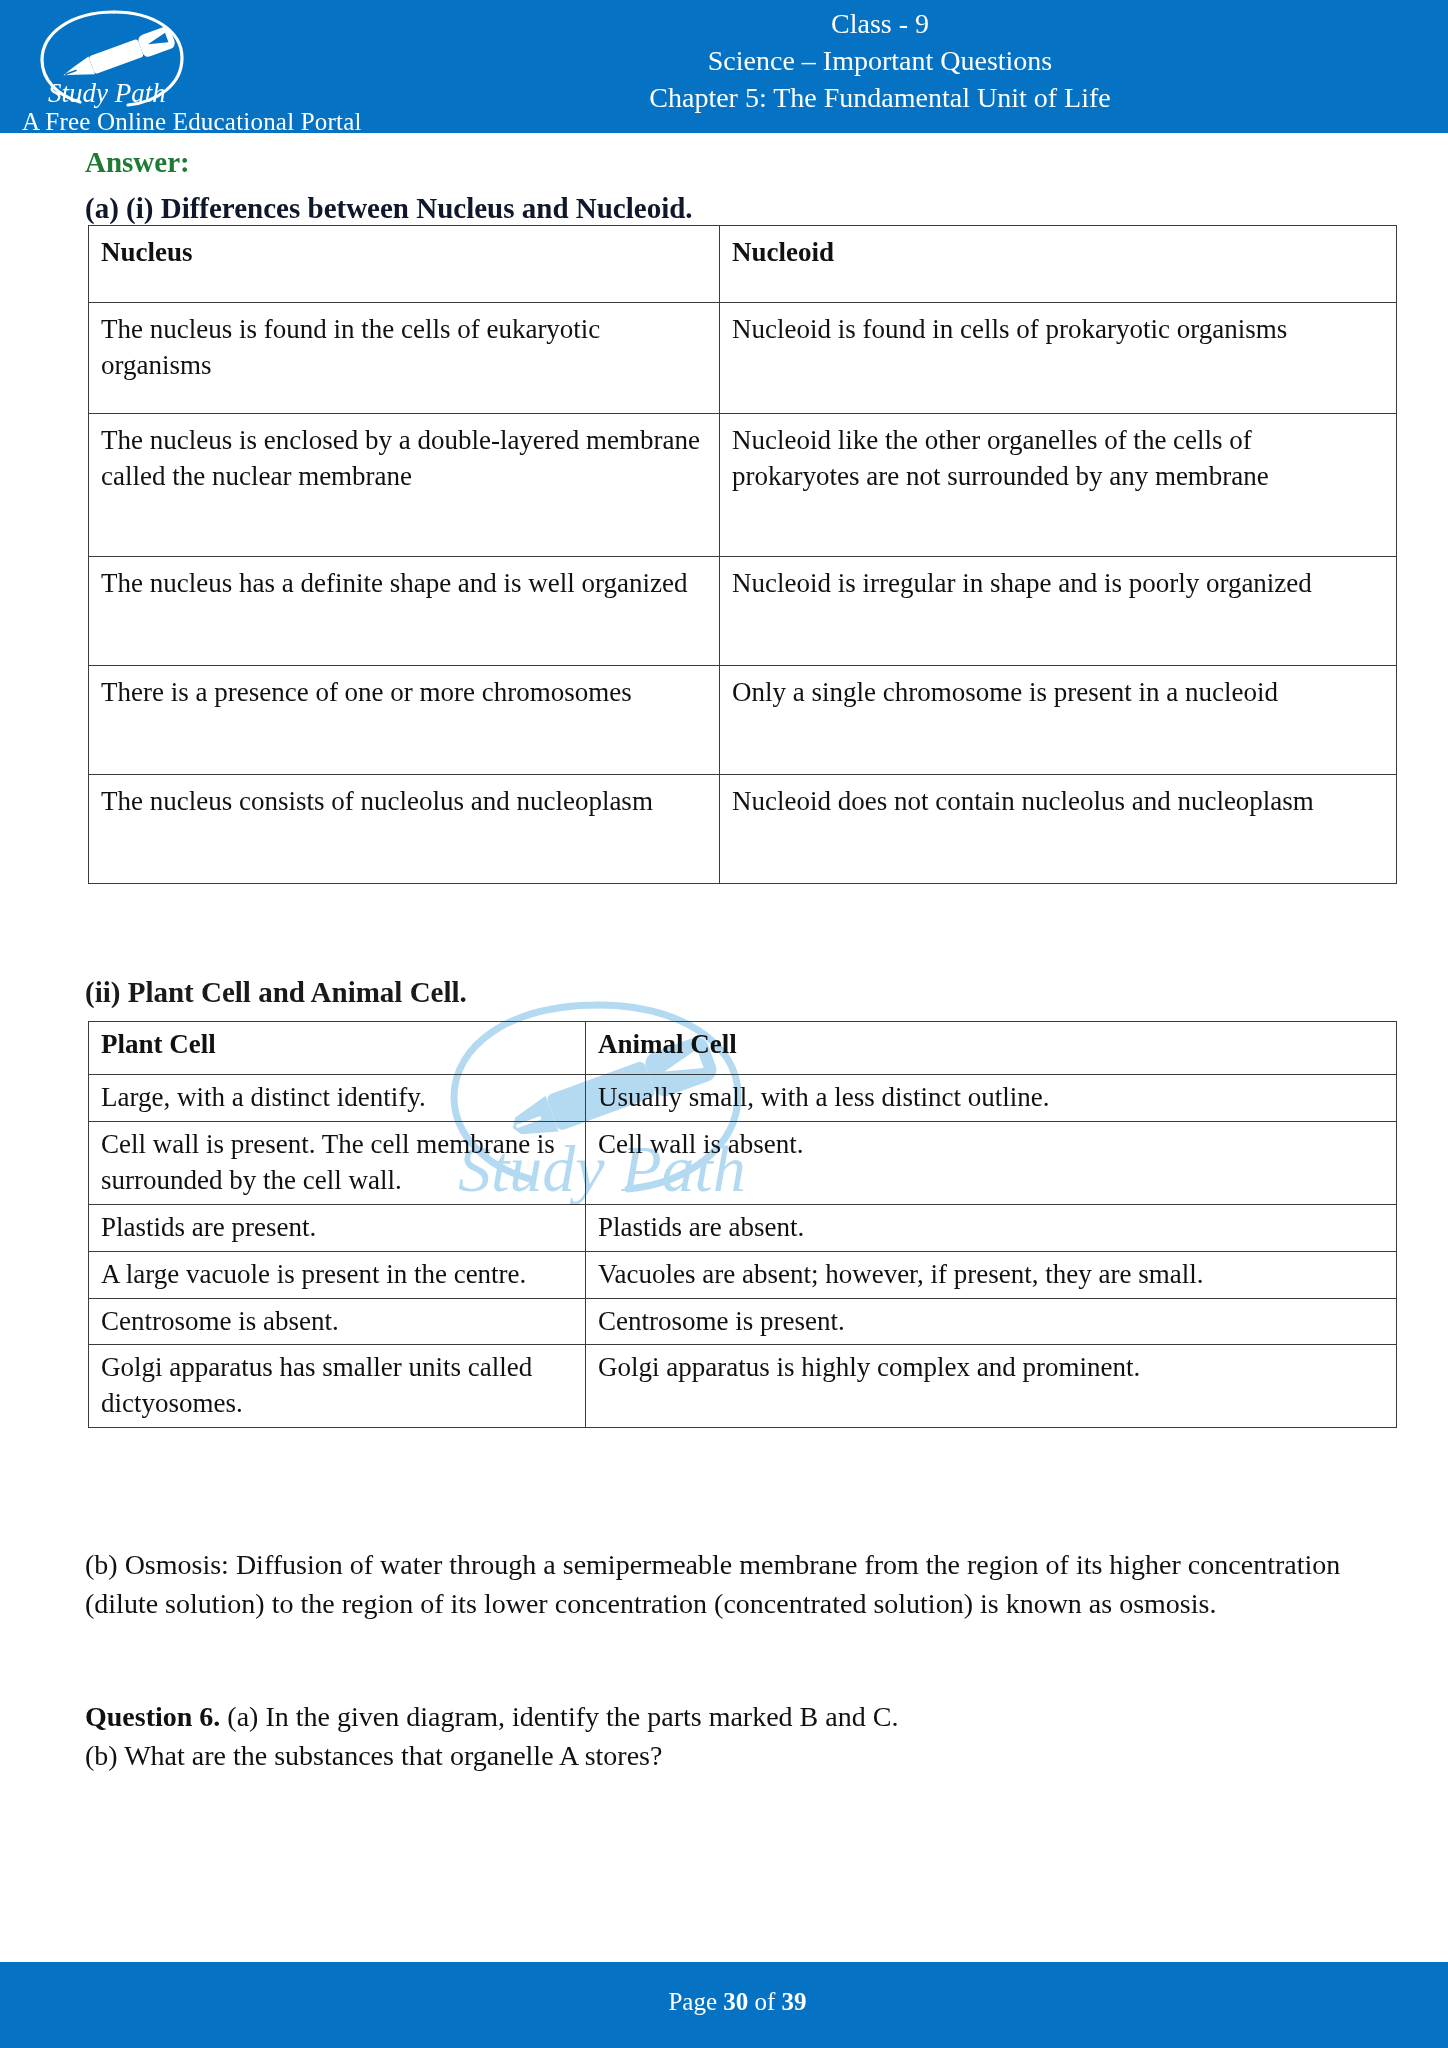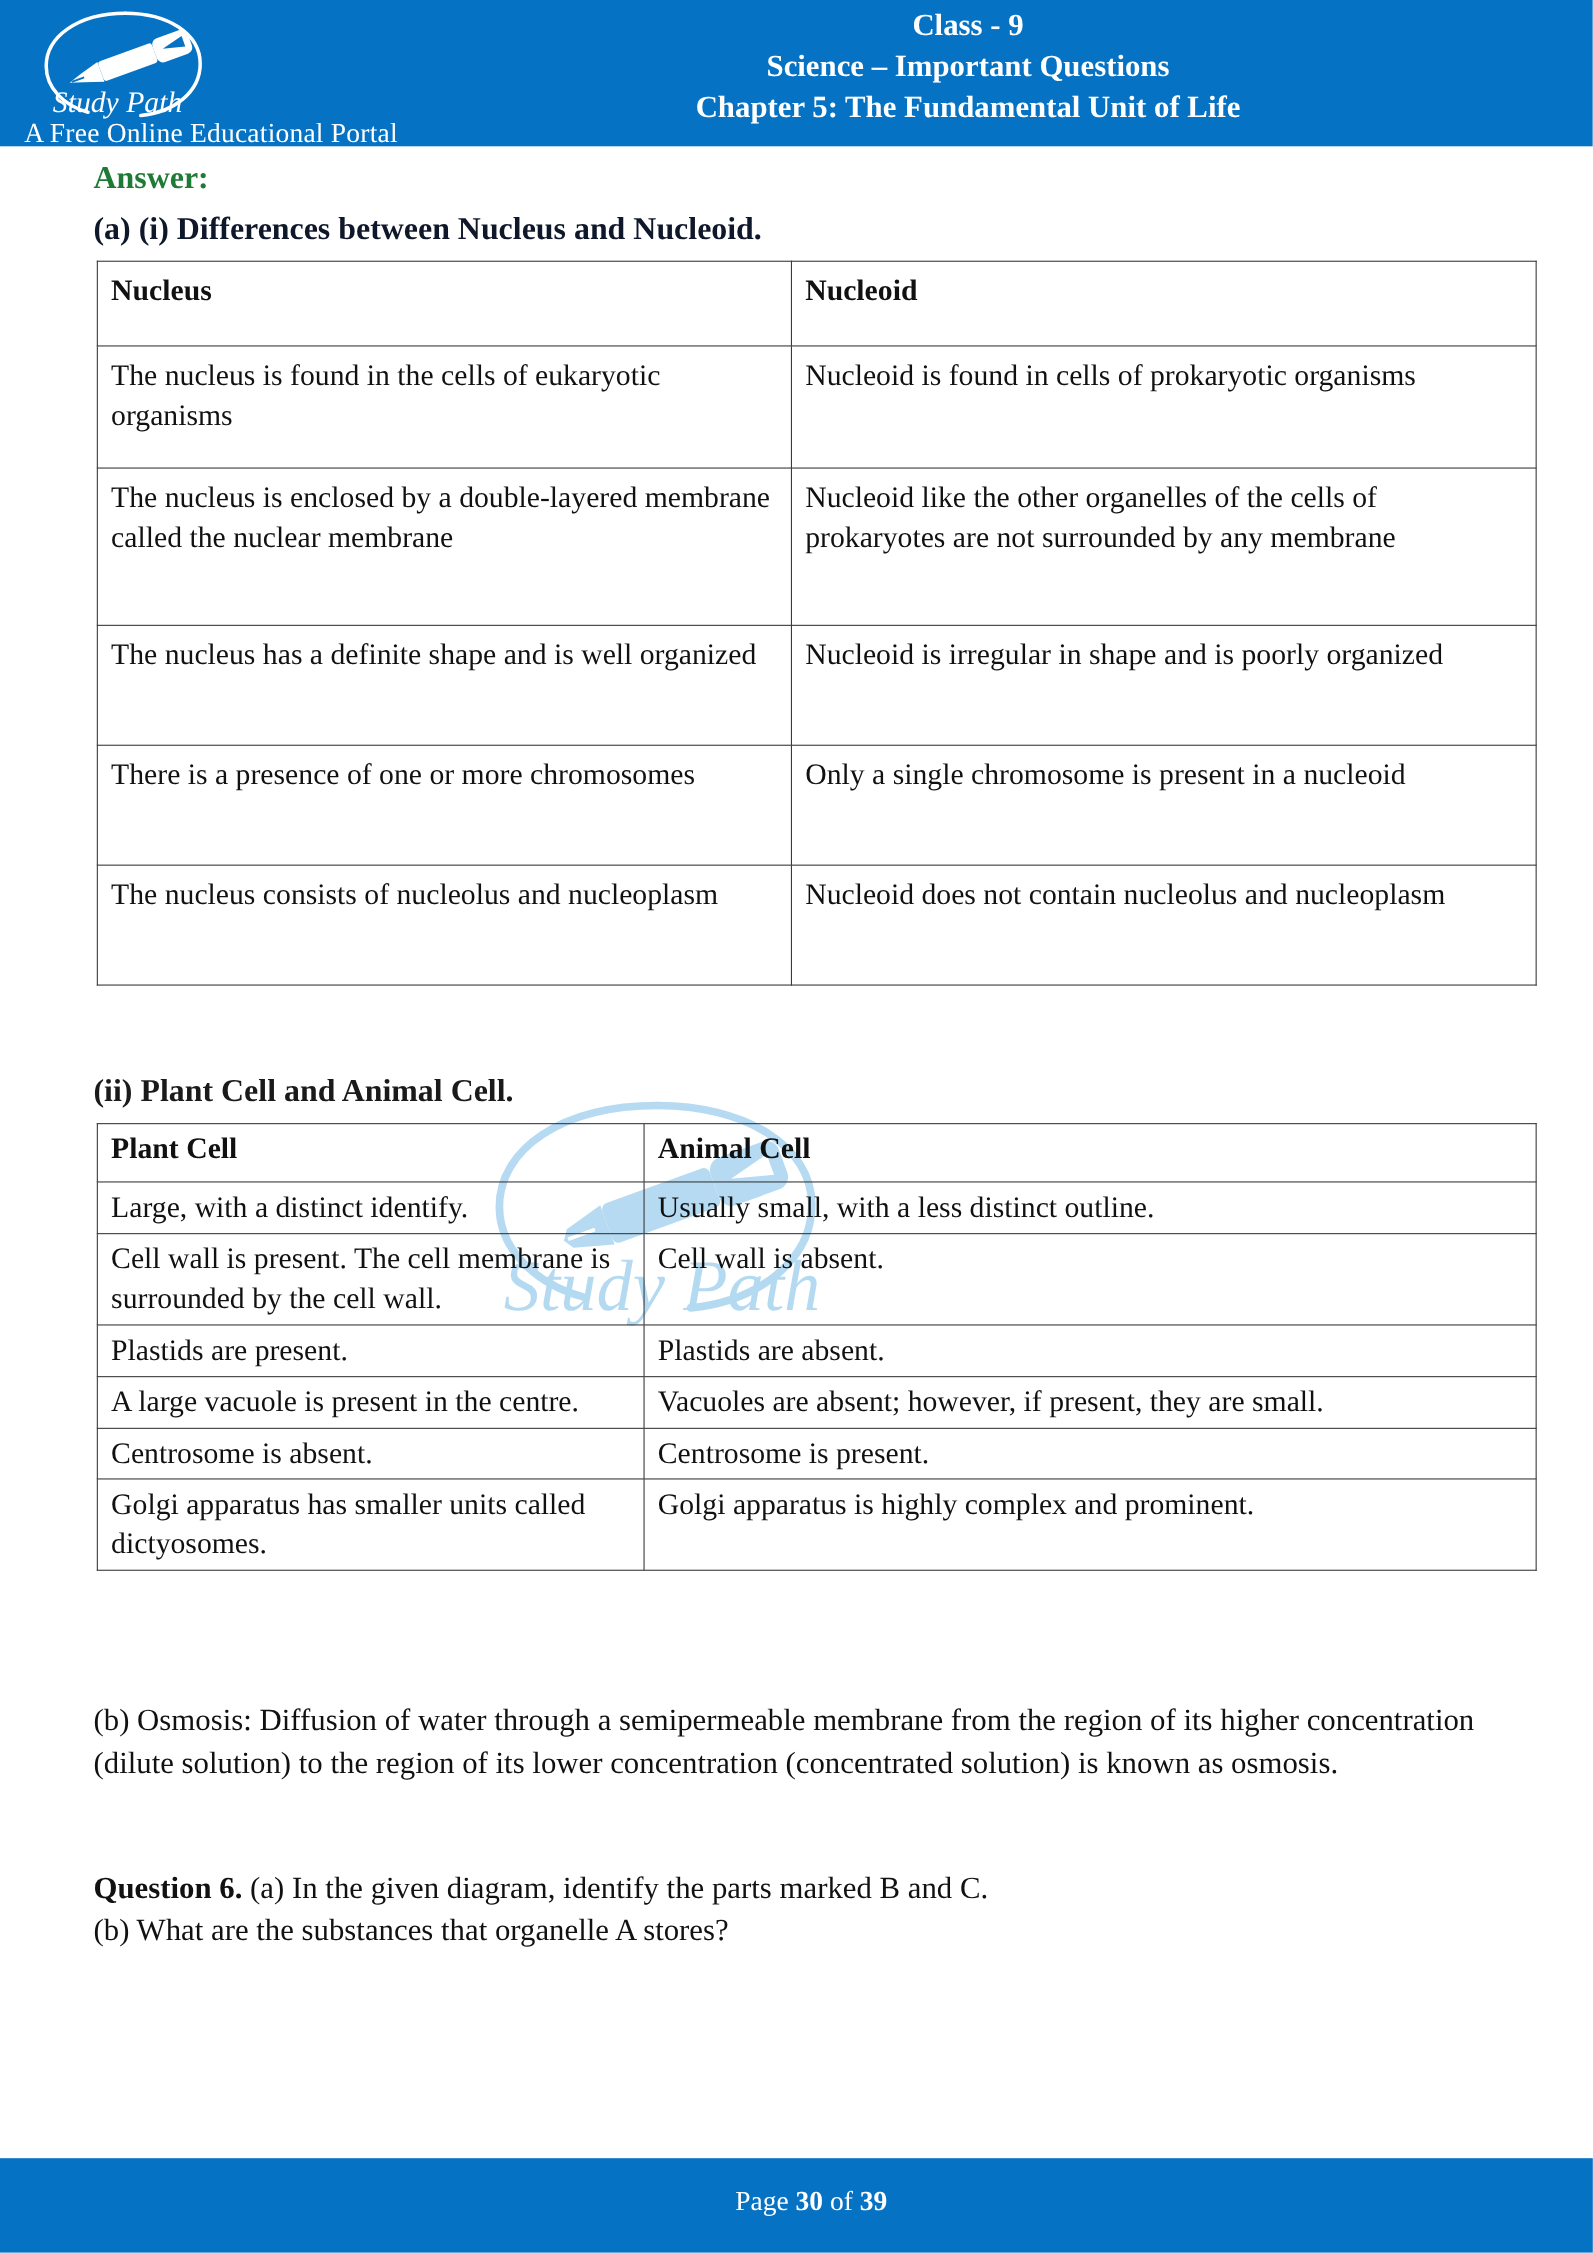--- a/index.html
+++ b/index.html
@@ -55,21 +55,20 @@
     left: 380px;
     top: 6px;
     width: 1000px;
     text-align: center;
     color: #ffffff;
   }
   .header-titles .line {
     font-family: "Liberation Serif", serif;
     line-height: 1.32;
     white-space: nowrap;
-    font-weight: bold;
   }
   .header-titles .l1 { font-size: 28px; }
   .header-titles .l2 { font-size: 28px; }
   .header-titles .l3 { font-size: 28px; }
 
   
   .page-footer {
     position: absolute;
     left: 0;
     top: 1962px;
@@ -149,21 +148,21 @@
     color: #111;
     background: transparent;
   }
   table.doc-table td.hdr {
     font-weight: bold;
   }
 
   
   #table-nucleus-nucleoid {
     left: 88px;
-    top: 104px;
+    top: 92px;
     width: 1262px;
   }
   #table-nucleus-nucleoid td { height: 1px; }
   #table-nucleus-nucleoid .c1 { width: 608px; }
   #table-nucleus-nucleoid .c2 { width: 654px; }
   #table-nucleus-nucleoid tr.header-row td { height: 58px; }
   #table-nucleus-nucleoid tr.r1 td { height: 92px; }
   #table-nucleus-nucleoid tr.r2 td { height: 124px; }
   #table-nucleus-nucleoid tr.r3 td { height: 90px; }
   #table-nucleus-nucleoid tr.r4 td { height: 90px; }

